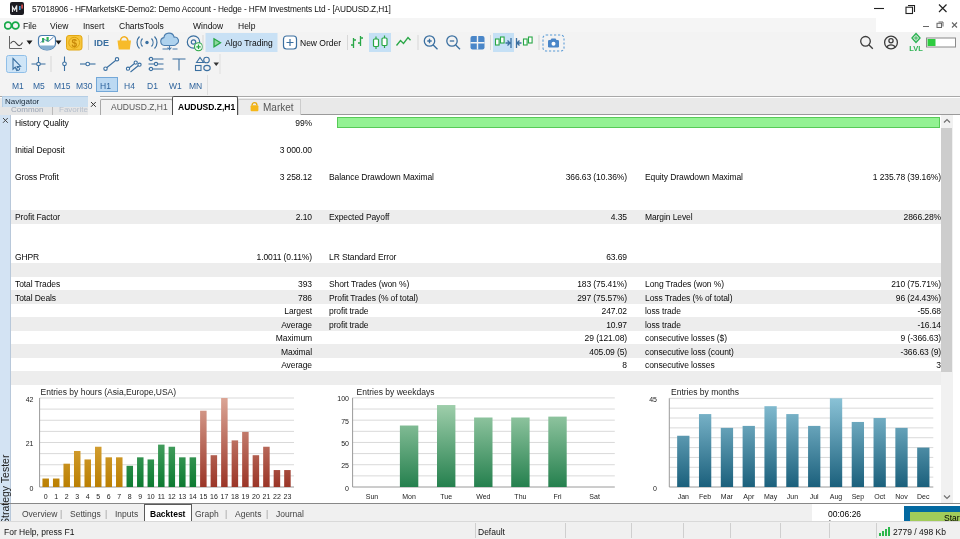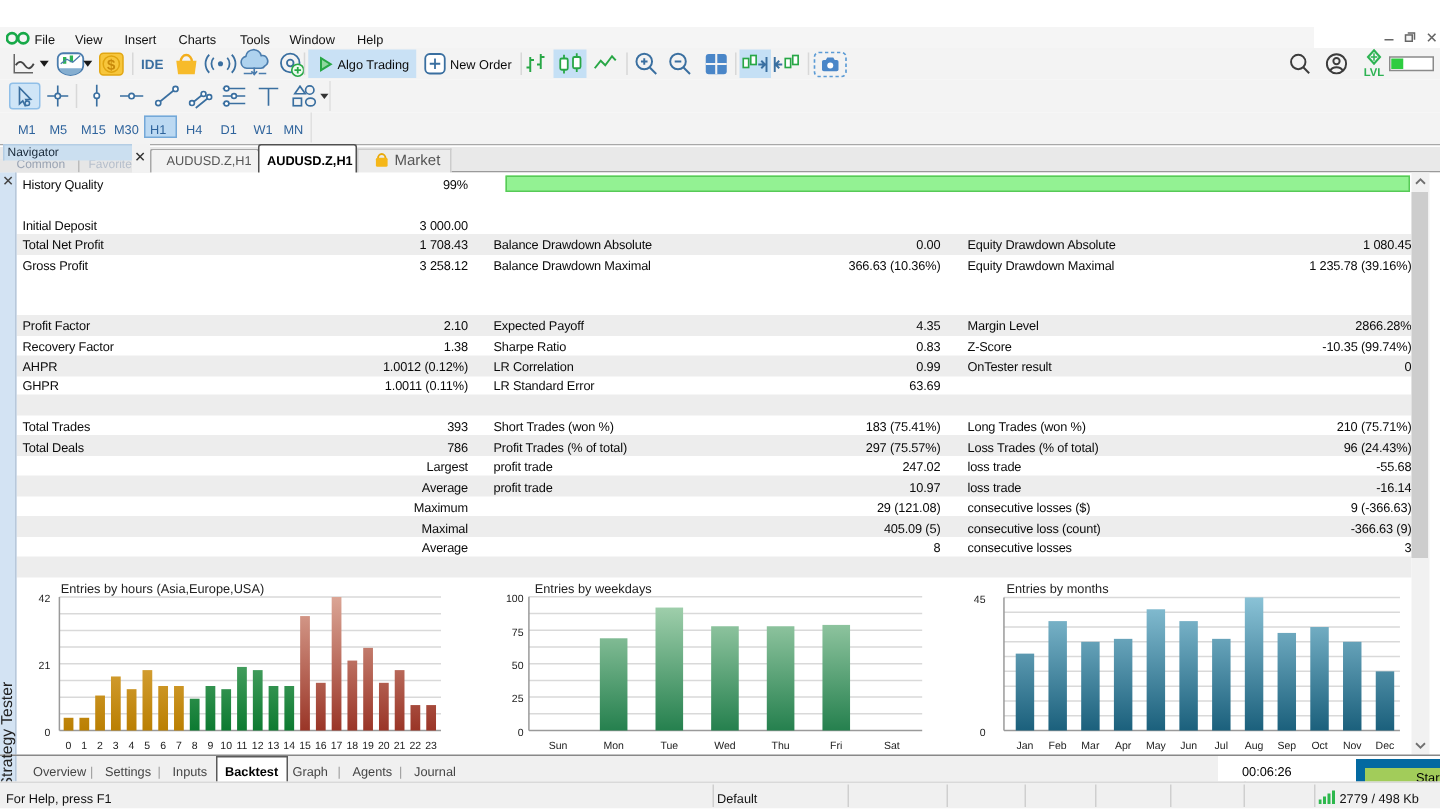--- a/index.html
+++ b/index.html
@@ -31,31 +31,46 @@
   .ttab{top:5px;font-size:8.5px;color:#444;}
   
   #statusbar{left:0;top:521px;width:960px;height:18px;background:#f0f0f0;border-top:1px solid #d9d9d9;}
   .scell{top:4.5px;font-size:8.5px;color:#111;}
   .ssep{top:1px;width:1px;height:15px;background:#cfcfcf;}
 </style>
 </head>
 <body>
 <div id="root">
 
+  <div class="abs" id="titlebar">
+    <svg class="abs" style="left:10px;top:2px" width="15" height="14" viewBox="0 0 15 14">
+      <rect x="0" y="0" width="14" height="13" rx="2" fill="#1c1c22"></rect>
+      <path d="M2.5 10 L2.5 5 L4.6 8 L6.7 3.5 L6.7 10" stroke="#e8e8e8" stroke-width="1.2" fill="none"></path>
+      <rect x="9" y="4" width="1.6" height="4" fill="#4fa0e0"></rect>
+      <rect x="11.3" y="2.6" width="1.6" height="4" fill="#e05050"></rect>
+    </svg>
+    <div class="abs" id="titletext">57018906 - HFMarketsKE-Demo2: Demo Account - Hedge - HFM Investments Ltd - [AUDUSD.Z,H1]</div>
+    <svg class="abs" style="left:870px;top:0" width="84" height="17" viewBox="0 0 84 17">
+      <path d="M4 8.5 H14" stroke="#222" stroke-width="1.1"></path>
+      <path d="M38 5.5 H44.5 V12" stroke="#222" stroke-width="1.1" fill="none"></path>
+      <rect x="36" y="7.2" width="6.5" height="6.3" fill="#fff" stroke="#222" stroke-width="1.1"></rect>
+      <path d="M69 4.5 L76.5 12 M76.5 4.5 L69 12" stroke="#222" stroke-width="1.2"></path>
+    </svg>
+  </div>
 
   <div class="abs" id="menubar">
     <svg class="abs" style="left:4px;top:2px" width="16" height="11" viewBox="0 0 16 11">
       <circle cx="4" cy="5.5" r="3.4" fill="none" stroke="#17a949" stroke-width="1.8"></circle>
       <circle cx="11.5" cy="5.5" r="3.4" fill="none" stroke="#17a949" stroke-width="1.8"></circle>
     </svg>
     <div class="abs menuitem" style="left:23px">File</div>
     <div class="abs menuitem" style="left:50px">View</div>
     <div class="abs menuitem" style="left:83px">Insert</div>
     <div class="abs menuitem" style="left:119px">Charts</div>
-    <div class="abs menuitem" style="left:160px">Tools</div>
+    <div class="abs menuitem" style="left:144px">Tools</div>
     <div class="abs menuitem" style="left:193px">Window</div>
     <div class="abs menuitem" style="left:238px">Help</div>
     <svg class="abs" style="left:921px;top:0" width="40" height="13" viewBox="0 0 40 13">
       <path d="M2 8.5 H8" stroke="#666" stroke-width="1"></path>
       <path d="M17.5 4 H22 V8.5" stroke="#666" stroke-width="1" fill="none"></path>
       <rect x="16" y="5.3" width="4.5" height="4.2" fill="#f5f5f5" stroke="#666" stroke-width="1"></rect>
       <path d="M31 4.5 L36 9.5 M36 4.5 L31 9.5" stroke="#666" stroke-width="1.1"></path>
     </svg>
   </div>
 
@@ -232,60 +247,36 @@
 
   <div class="abs" id="tester">
     <div class="abs trow" style="top:0.5px">
         <span class="cell" style="left:4px">History Quality</span>
         <span class="cell" style="right:629px">99%</span>
       </div>
     <div class="abs trow" style="top:27.4px">
         <span class="cell" style="left:4px">Initial Deposit</span>
         <span class="cell" style="right:629px">3 000.00</span>
       </div>
-    <div class="abs trow gray" style="top:40.8px">
-        <span class="cell" style="left:4px">Total Net Profit</span>
-        <span class="cell" style="right:629px">1 708.43</span>
-        <span class="cell" style="left:318px">Balance Drawdown Absolute</span>
-        <span class="cell" style="right:314px">0.00</span>
-        <span class="cell" style="left:634px">Equity Drawdown Absolute</span>
-        <span class="cell" style="right:0px">1 080.45</span>
-      </div>
     <div class="abs trow" style="top:54.3px">
         <span class="cell" style="left:4px">Gross Profit</span>
         <span class="cell" style="right:629px">3 258.12</span>
         <span class="cell" style="left:318px">Balance Drawdown Maximal</span>
         <span class="cell" style="right:314px">366.63 (10.36%)</span>
         <span class="cell" style="left:634px">Equity Drawdown Maximal</span>
         <span class="cell" style="right:0px">1 235.78 (39.16%)</span>
       </div>
     <div class="abs trow" style="top:81.1px"></div>
     <div class="abs trow gray" style="top:94.6px">
         <span class="cell" style="left:4px">Profit Factor</span>
         <span class="cell" style="right:629px">2.10</span>
         <span class="cell" style="left:318px">Expected Payoff</span>
         <span class="cell" style="right:314px">4.35</span>
         <span class="cell" style="left:634px">Margin Level</span>
         <span class="cell" style="right:0px">2866.28%</span>
-      </div>
-    <div class="abs trow" style="top:108.0px">
-        <span class="cell" style="left:4px">Recovery Factor</span>
-        <span class="cell" style="right:629px">1.38</span>
-        <span class="cell" style="left:318px">Sharpe Ratio</span>
-        <span class="cell" style="right:314px">0.83</span>
-        <span class="cell" style="left:634px">Z-Score</span>
-        <span class="cell" style="right:0px">-10.35 (99.74%)</span>
-      </div>
-    <div class="abs trow gray" style="top:121.5px">
-        <span class="cell" style="left:4px">AHPR</span>
-        <span class="cell" style="right:629px">1.0012 (0.12%)</span>
-        <span class="cell" style="left:318px">LR Correlation</span>
-        <span class="cell" style="right:314px">0.99</span>
-        <span class="cell" style="left:634px">OnTester result</span>
-        <span class="cell" style="right:0px">0</span>
       </div>
     <div class="abs trow" style="top:134.9px">
         <span class="cell" style="left:4px">GHPR</span>
         <span class="cell" style="right:629px">1.0011 (0.11%)</span>
         <span class="cell" style="left:318px">LR Standard Error</span>
         <span class="cell" style="right:314px">63.69</span>
       </div>
     <div class="abs trow gray" style="top:148.3px"></div>
     <div class="abs trow" style="top:161.8px">
         <span class="cell" style="left:4px">Total Trades</span>

